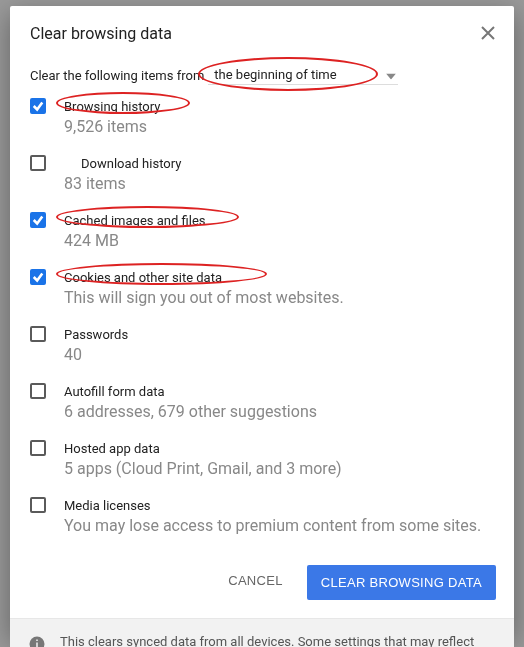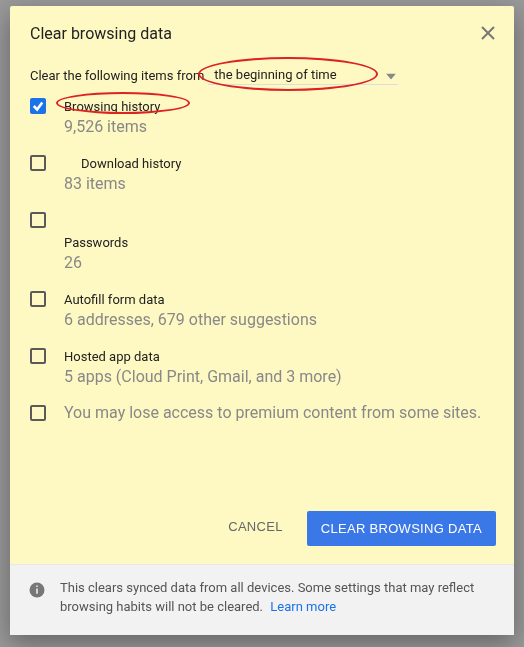--- a/index.html
+++ b/index.html
@@ -1,20 +1,20 @@
 <!DOCTYPE html>
 <html><head>
   <meta charset="utf-8">
   <style>
     * { box-sizing: border-box; margin: 0; padding: 0; }
     body { font-family: Roboto, "Segoe UI", Arial, sans-serif; background: #999; width: 524px; height: 647px; overflow: hidden; }
     .dialog {
       position: absolute;
       top: 6px; left: 10px; right: 10px; bottom: 12px;
-      background: #fef9c3;
+      background: #ffffff;
       border-radius: 2px;
       box-shadow: 0 8px 26px rgba(0,0,0,.35);
       display: flex; flex-direction: column;
     }
     .dlg-header { padding: 18px 20px 8px 20px; position: relative; }
     .dlg-title { font-size: 16px; color: #222; font-weight: 400; }
     .close-btn { position: absolute; top: 16px; right: 14px; width: 24px; height: 24px; display:flex; align-items:center; justify-content:center; cursor:pointer; border:none; background:none; }
     .close-btn svg { width: 14px; height: 14px; stroke:#777; stroke-width:2; }
 
     .dlg-body { padding: 14px 20px 6px 20px; flex:1; }
@@ -95,43 +95,66 @@
           </span>
         </div>
         <div class="option">
           <span class="checkbox"></span>
           <span class="opt-text">
             <span style="position: relative; display: inline-block; margin-left: 17px;"><span class="opt-label">Download history</span></span>
             <span class="opt-sub">83 items</span>
           </span>
         </div>
         <div class="option">
+          <span class="checkbox checked">
+            <svg viewBox="0 0 14 14">
+              <polyline points="2,7 6,11 12,3"></polyline>
+            </svg>
+          </span>
+          <span class="opt-text">
+            <span style="position: relative; display: inline-block;"><span class="opt-label">Cached images and files</span><span class="annot oval" style="left: -8px; top: -4px; height: 22px; width: 183px;"></span></span>
+            <span class="opt-sub">424 MB</span>
+          </span>
+        </div>
+        <div class="option">
+          <span class="checkbox checked">
+            <svg viewBox="0 0 14 14">
+              <polyline points="2,7 6,11 12,3"></polyline>
+            </svg>
+          </span>
+          <span class="opt-text">
+            <span style="position: relative; display: inline-block;"><span class="opt-label">Cookies and other site data</span><span class="annot oval" style="left: -8px; top: -4px; height: 22px; width: 211px;"></span></span>
+            <span class="opt-sub">This will sign you out of most websites.</span>
+          </span>
+        </div>
+        <div class="option">
           <span class="checkbox"></span>
           <span class="opt-text">
-            <span style="position: relative; display: inline-block; margin-top: 22px;"><span class="opt-label">Passwords</span></span>
-            <span class="opt-sub">26</span>
+            <span style="position: relative; display: inline-block;"><span class="opt-label">Passwords</span></span>
+            <span class="opt-sub">40</span>
           </span>
         </div>
         <div class="option">
           <span class="checkbox"></span>
           <span class="opt-text">
             <span style="position: relative; display: inline-block;"><span class="opt-label">Autofill form data</span></span>
             <span class="opt-sub">6 addresses, 679 other suggestions</span>
           </span>
         </div>
         <div class="option">
           <span class="checkbox"></span>
           <span class="opt-text">
             <span style="position: relative; display: inline-block;"><span class="opt-label">Hosted app data</span></span>
             <span class="opt-sub">5 apps (Cloud Print, Gmail, and 3 more)</span>
           </span>
         </div>
         <div class="option">
           <span class="checkbox"></span>
           <span class="opt-text">
+            <span style="position: relative; display: inline-block;"><span class="opt-label">Media licenses</span></span>
             <span class="opt-sub">You may lose access to premium content from some sites.</span>
           </span>
         </div>
       </div>
   </div>
 
   <div class="actions">
     <button class="btn-flat">CANCEL</button>
     <button class="btn-primary">CLEAR BROWSING DATA</button>
   </div>

